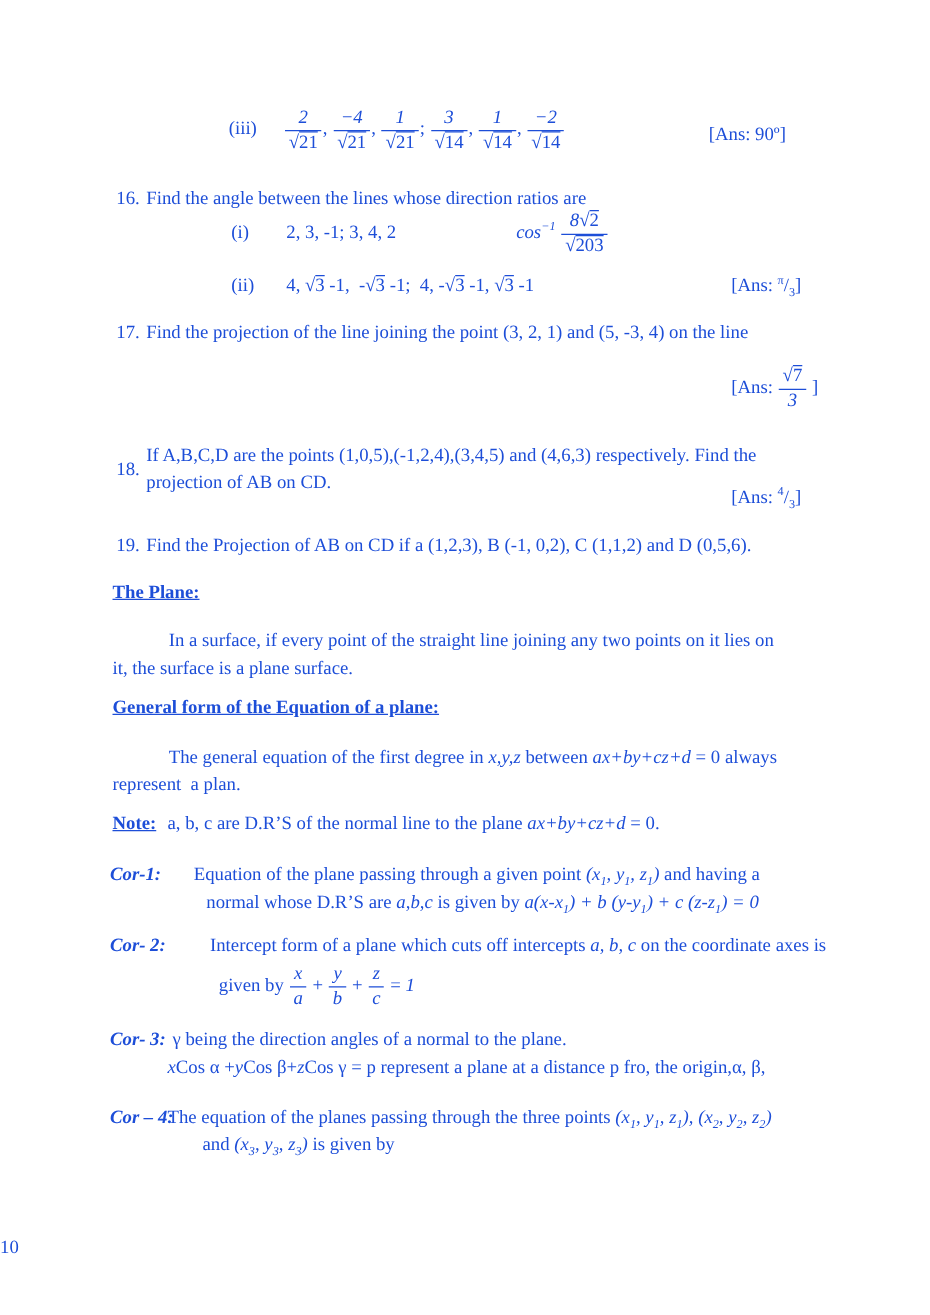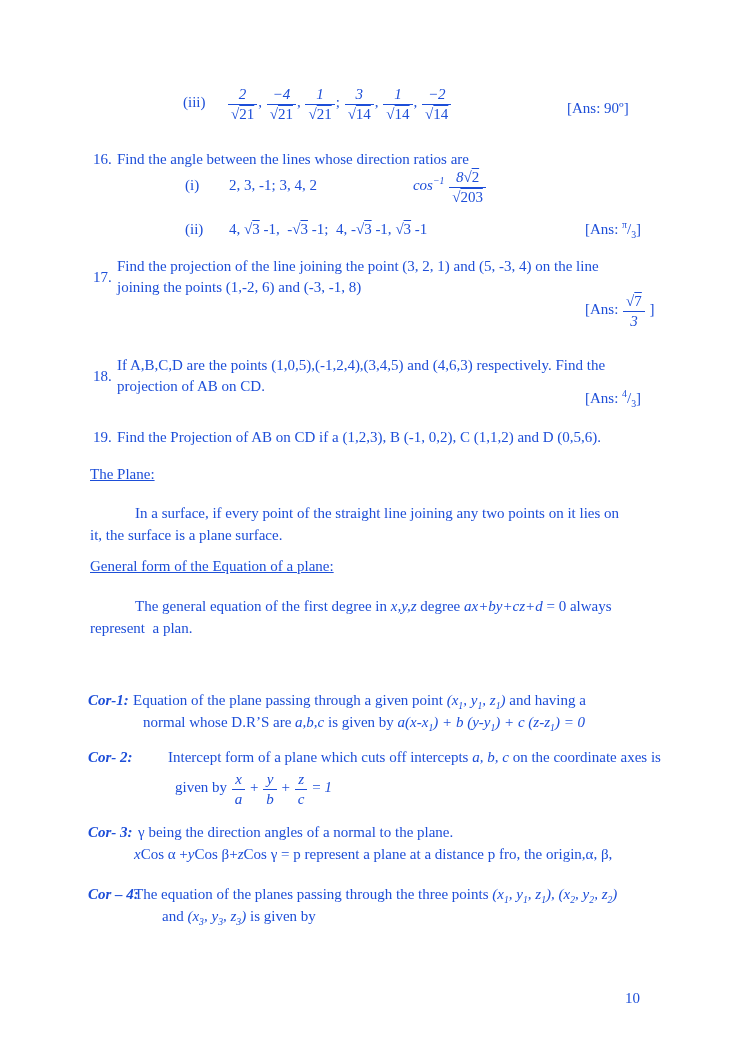--- a/index.html
+++ b/index.html
@@ -8,31 +8,31 @@
         color:#1d4ed8;font-family:"Liberation Serif","DejaVu Serif",serif;font-size:15px;}
   .abs{position:absolute}
   .ln{display:block;white-space:nowrap;line-height:21px}
   .para .ln{line-height:22px}
   .corbody .ln{line-height:22px}
   .indent{text-indent:45px}
   .item{display:flex;align-items:center}
   .no{flex:none;width:24px}
   .row{white-space:nowrap}
   .sublab{display:inline-block;width:44px}
-  .h{font-weight:400;text-decoration:underline}
+  .h{font-weight:700;text-decoration:underline}
   .corlab{position:absolute;left:0;top:0;font-weight:700;font-style:italic;white-space:nowrap;line-height:22px}
   .cor{position:absolute}
   .frac{display:inline-block;vertical-align:middle;text-align:center;line-height:1.1;margin:0 1px}
   .fn{display:block;border-bottom:1px solid currentColor;padding:0 3px 1px}
   .fd{display:block;padding:1px 3px 0}
   .sqrt{white-space:nowrap}
   .rad{text-decoration:overline;}
   sup,sub{font-size:.65em;line-height:0}
   .it{font-style:italic}
-  .pageno{width:640px;text-align:right;line-height:21px}
+  .pageno{width:640px;text-align:left;line-height:21px}
 </style>
 </head>
 <body>
 
 <div class="page">
 
   <div class="abs row" style="left:183px;top:86px">
     <span class="sublab">(iii)</span><span class="math"><span class="frac"><span class="fn"><span class="it">2</span></span><span class="fd"><span class="sqrt">√<span class="rad">21</span></span></span></span><span>, </span><span class="frac"><span class="fn"><span class="it">−4</span></span><span class="fd"><span class="sqrt">√<span class="rad">21</span></span></span></span><span>, </span><span class="frac"><span class="fn"><span class="it">1</span></span><span class="fd"><span class="sqrt">√<span class="rad">21</span></span></span></span><span>; </span><span class="frac"><span class="fn"><span class="it">3</span></span><span class="fd"><span class="sqrt">√<span class="rad">14</span></span></span></span><span>, </span><span class="frac"><span class="fn"><span class="it">1</span></span><span class="fd"><span class="sqrt">√<span class="rad">14</span></span></span></span><span>, </span><span class="frac"><span class="fn"><span class="it">−2</span></span><span class="fd"><span class="sqrt">√<span class="rad">14</span></span></span></span></span>
   </div>
   <div class="abs" style="left:567px;top:100px">[Ans: 90º]</div>
@@ -48,21 +48,20 @@
 
   <div class="abs row" style="left:185px;top:221px">
     <span class="sublab">(ii)</span><span><span>4, </span><span class="sqrt">√<span class="rad">3</span></span><span> -1,&nbsp; -</span><span class="sqrt">√<span class="rad">3</span></span><span> -1;&nbsp; 4, -</span><span class="sqrt">√<span class="rad">3</span></span><span> -1, </span><span class="sqrt">√<span class="rad">3</span></span><span> -1</span></span>
   </div>
   <div class="abs" style="left:585px;top:221px"><span>[Ans: </span><sup>π</sup><span>/</span><sub>3</sub><span>]</span></div>
 
   <div class="abs item" style="left:93px;top:256px">
     <span class="no">17.</span>
     <span>
       <span class="ln"><span>Find the projection of the line joining the point (3, 2, 1) and (5, -3, 4) on the line</span></span>
-      <span class="ln"><span>joining the points (1,-2, 6) and (-3, -1, 8)</span></span>
     </span>
   </div>
   <div class="abs row" style="left:585px;top:293px"><span>[Ans: </span><span class="frac"><span class="fn"><span class="sqrt">√<span class="rad">7</span></span></span><span class="fd"><span class="it">3</span></span></span><span> ]</span></div>
 
   <div class="abs item" style="left:93px;top:355px">
     <span class="no">18.</span>
     <span>
       <span class="ln"><span>If A,B,C,D are the points (1,0,5),(-1,2,4),(3,4,5) and (4,6,3) respectively. Find the</span></span>
       <span class="ln"><span>projection of AB on CD.</span></span>
     </span>
@@ -77,28 +76,31 @@
   </div>
 
   <div class="abs h" style="left:90px;top:466px">The Plane:</div>
   <div class="abs h" style="left:90px;top:558px">General form of the Equation of a plane:</div>
 
   <div class="abs para" style="left:90px;top:502px">
     <div class="ln indent"><span>In a surface, if every point of the straight line joining any two points on it lies on</span></div>
     <div class="ln"><span>it, the surface is a plane surface.</span></div>
   </div>
   <div class="abs para" style="left:90px;top:595px">
-    <div class="ln indent"><span>The general equation of the first degree in </span><span class="it">x,y,z</span><span> degree </span><span class="it">ax+by+cz+d</span><span> = 0 always</span></div>
+    <div class="ln indent"><span>The general equation of the first degree in </span><span class="it">x,y,z</span><span> between </span><span class="it">ax+by+cz+d</span><span> = 0 always</span></div>
     <div class="ln"><span>represent&nbsp; a plan.</span></div>
   </div>
 
+  <div class="abs row" style="left:90px;top:651px">
+    <span class="h">Note:</span><span style="margin-left:9px"><span>a, b, c are D.R’S of the normal line to the plane </span><span class="it">ax+by+cz+d</span><span> = 0.</span></span>
+  </div>
 
   <div class="cor" style="left:88px;top:689px">
     <span class="corlab">Cor-1:</span>
-    <div class="corbody" style="margin-left:45px">
+    <div class="corbody" style="margin-left:67px">
       <div class="ln"><span>Equation of the plane passing through a given point </span><span class="it">(x</span><sub class="it">1</sub><span class="it">, y</span><sub class="it">1</sub><span class="it">, z</span><sub class="it">1</sub><span class="it">)</span><span> and having a</span></div>
       <div class="ln" style="padding-left:10px"><span>normal whose D.R’S are </span><span class="it">a,b,c</span><span> is given by </span><span class="it">a(x-x</span><sub class="it">1</sub><span class="it">) + b (y-y</span><sub class="it">1</sub><span class="it">) + c (z-z</span><sub class="it">1</sub><span class="it">) = 0</span></div>
     </div>
   </div>
 
   <div class="cor" style="left:88px;top:746px">
     <span class="corlab">Cor- 2:</span>
     <div class="corbody" style="margin-left:80px">
       <div class="ln"><span>Intercept form of a plane which cuts off intercepts </span><span class="it">a, b, c</span><span> on the coordinate axes is</span></div>
       <div class="ln math" style="padding-left:7px;margin-top:3px"><span>given by </span><span class="frac"><span class="fn"><span class="it">x</span></span><span class="fd"><span class="it">a</span></span></span><span> + </span><span class="frac"><span class="fn"><span class="it">y</span></span><span class="fd"><span class="it">b</span></span></span><span> + </span><span class="frac"><span class="fn"><span class="it">z</span></span><span class="fd"><span class="it">c</span></span></span><span> = </span><span class="it">1</span></div>

